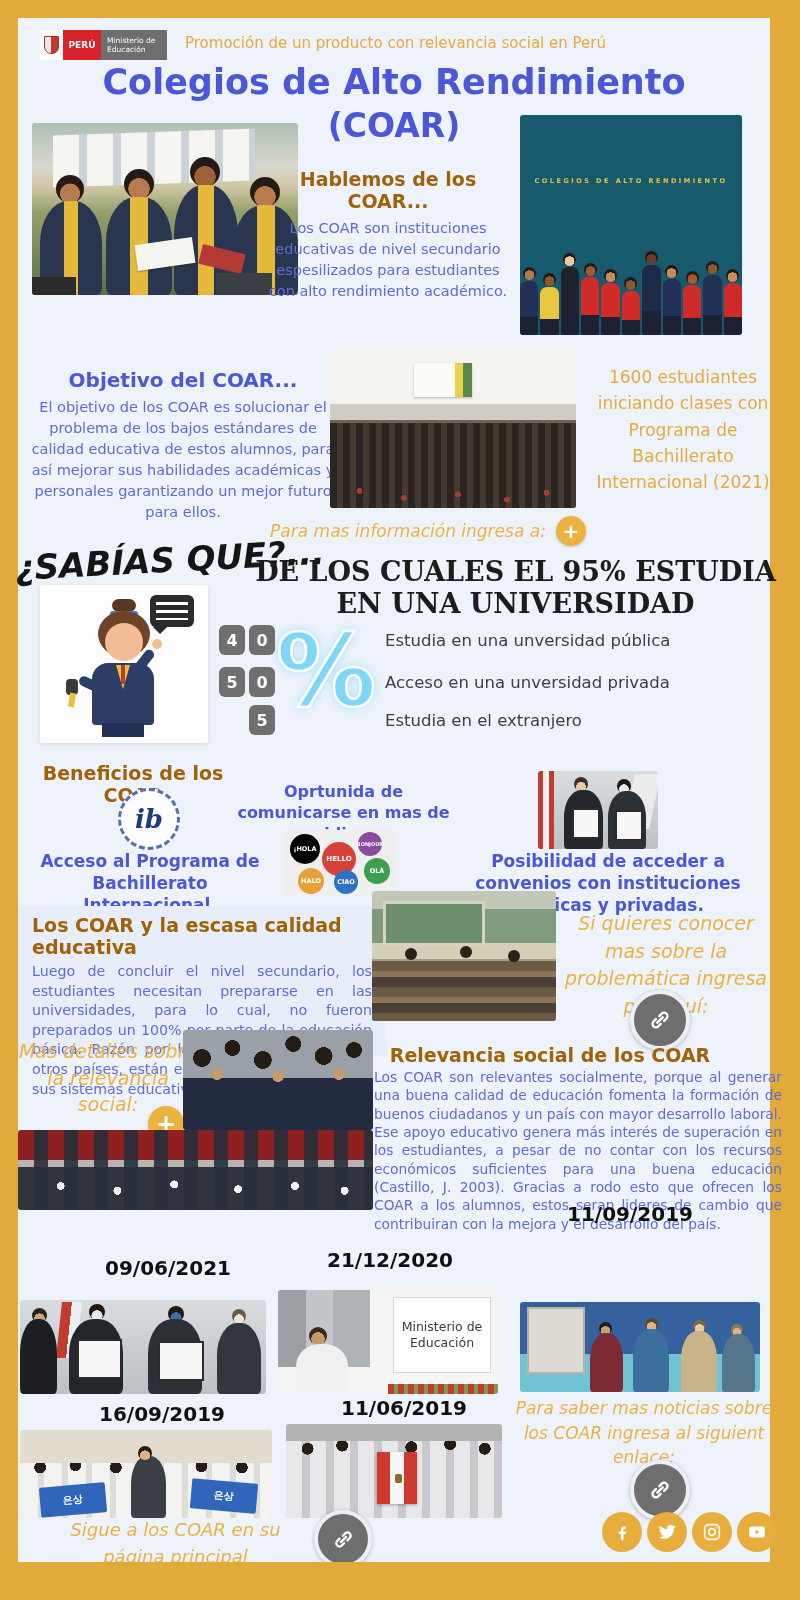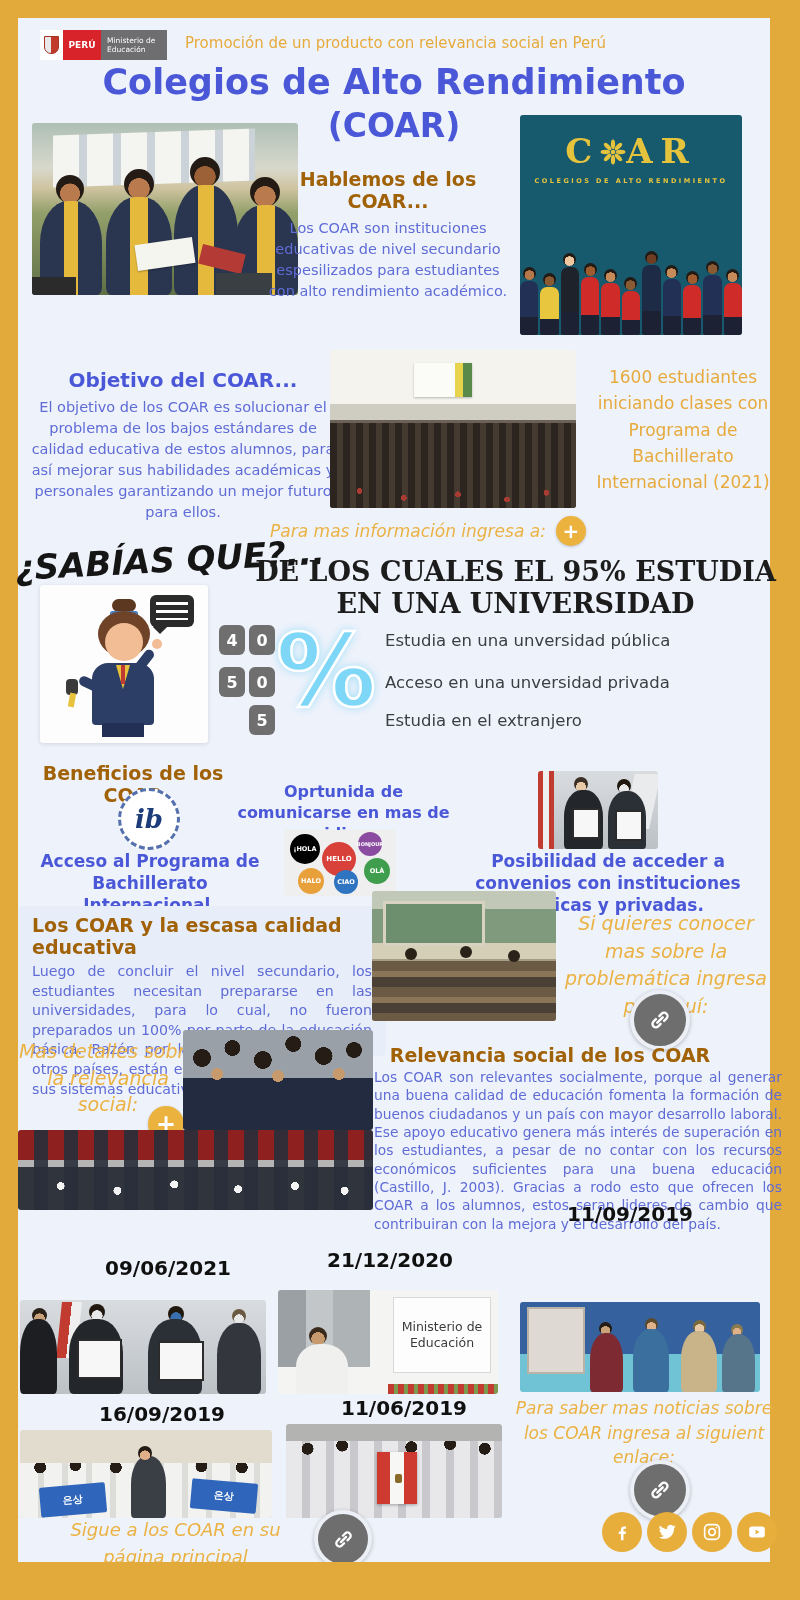--- a/index.html
+++ b/index.html
@@ -105,33 +105,20 @@
     <div class="ph-el" style="left:0;bottom:0;width:44px;height:18px;background:#2b2b2b;"></div>
     <div class="ph-el" style="right:26px;bottom:0;width:56px;height:22px;background:#3a3f44;"></div>
   </div>
 
   <div class="abs center" style="left:248px;top:150px;width:244px;">
     <div class="sec-h19">Hablemos de los COAR...</div>
     <div class="body14 blub" style="margin-top:6px;">Los COAR son instituciones educativas de nivel secundario espesilizados para estudiantes con alto rendimiento académico.</div>
   </div>
 
   <div class="coar-card abs" style="position:absolute;">
-    <div class="coar-logo"><span>C</span><svg width="26" height="26" viewBox="0 0 22 22">
-            <g fill="#E6C33C">
-              <circle cx="11" cy="11" r="2"></circle>
-              <ellipse cx="11" cy="4.5" rx="1.8" ry="4"></ellipse>
-              <ellipse cx="11" cy="4.5" rx="1.8" ry="4" transform="rotate(45 11 11)"></ellipse>
-              <ellipse cx="11" cy="4.5" rx="1.8" ry="4" transform="rotate(90 11 11)"></ellipse>
-              <ellipse cx="11" cy="4.5" rx="1.8" ry="4" transform="rotate(135 11 11)"></ellipse>
-              <ellipse cx="11" cy="4.5" rx="1.8" ry="4" transform="rotate(180 11 11)"></ellipse>
-              <ellipse cx="11" cy="4.5" rx="1.8" ry="4" transform="rotate(225 11 11)"></ellipse>
-              <ellipse cx="11" cy="4.5" rx="1.8" ry="4" transform="rotate(270 11 11)"></ellipse>
-              <ellipse cx="11" cy="4.5" rx="1.8" ry="4" transform="rotate(315 11 11)"></ellipse>
-            </g>
-          </svg><span>AR</span></div>
     <div class="coar-tag">COLEGIOS DE ALTO RENDIMIENTO</div>
     <div class="coar-people">
       <div class="cfig" style="--sk:#b5784a;--ct:#223055;">
             <div class="ch"></div>
             <div class="cb"></div>
           </div>
       <div class="cfig" style="--sk:#8a5a32;--ct:#e8c63e;height:62px;">
             <div class="ch"></div>
             <div class="cb"></div>
           </div>

